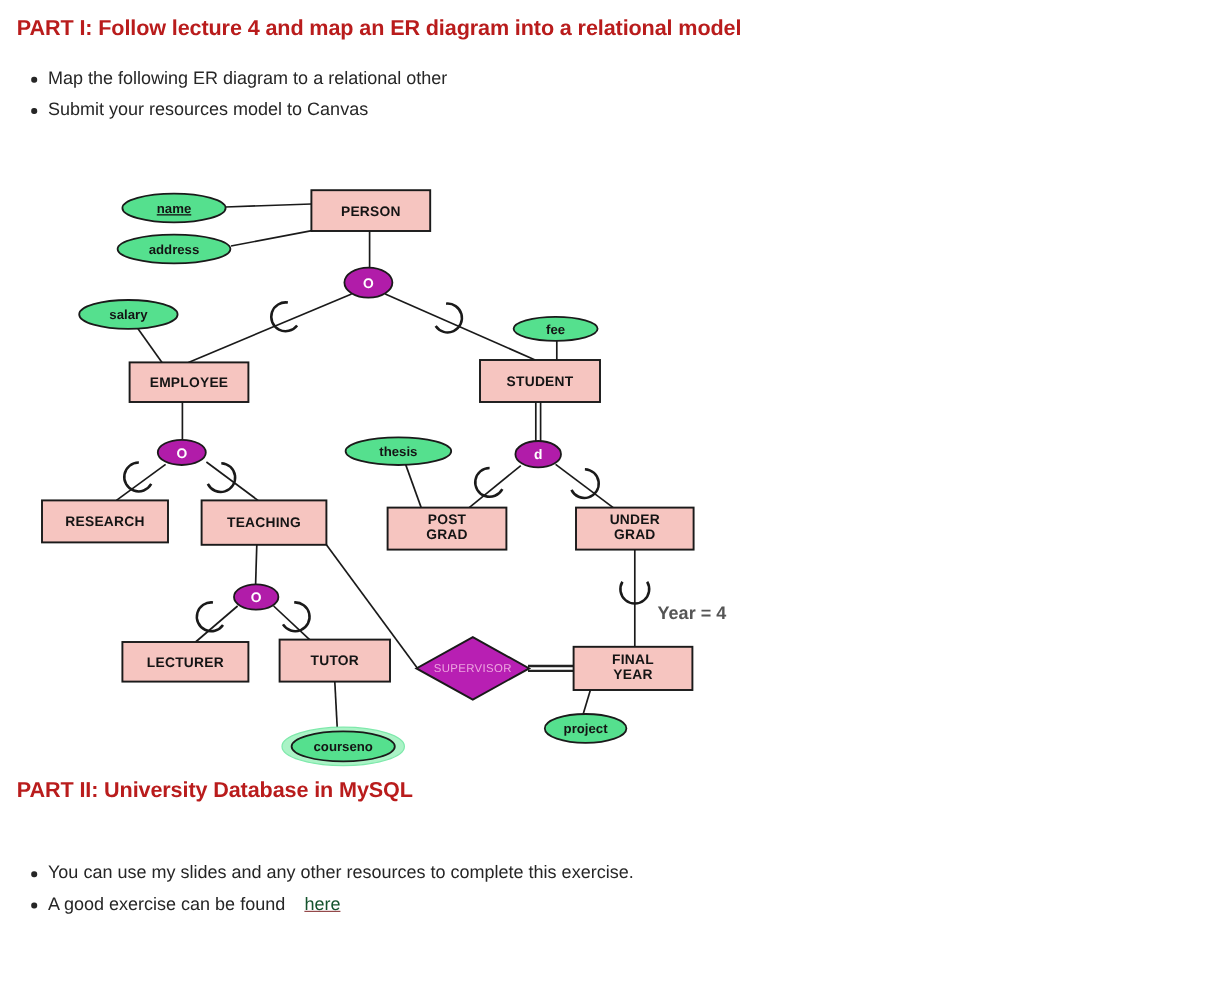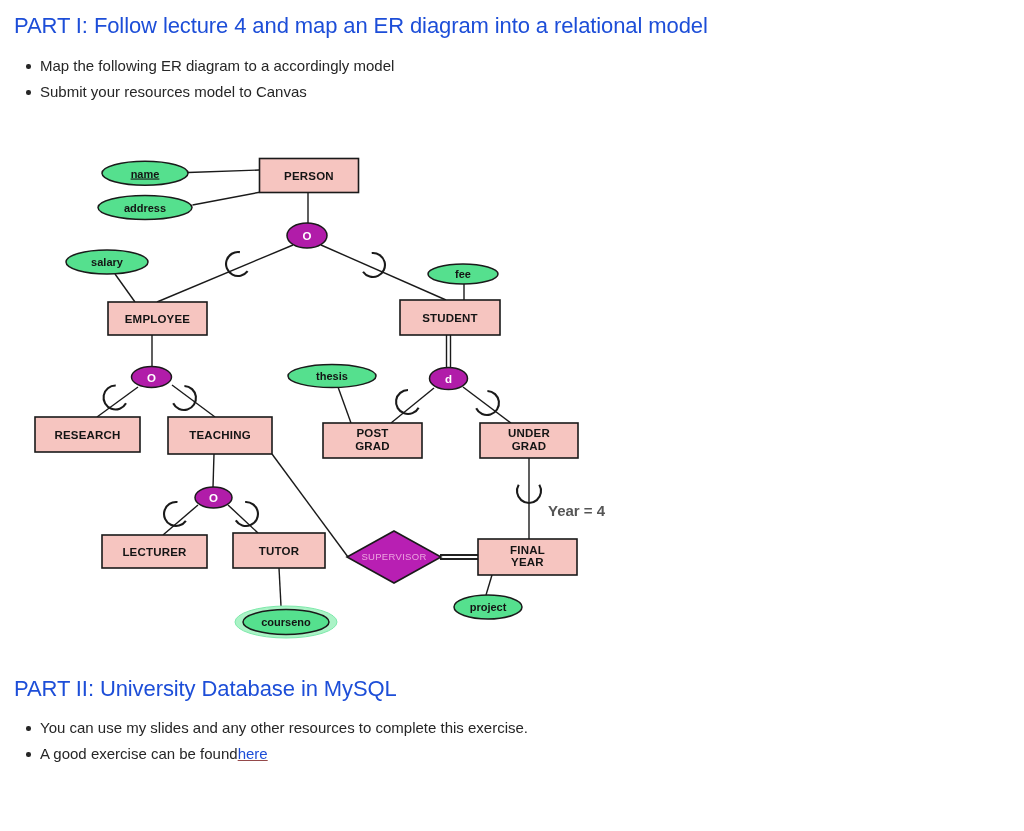--- a/index.html
+++ b/index.html
@@ -1,26 +1,26 @@
 <!DOCTYPE html>
 <html><head>
 <meta charset="utf-8">
 <style>
   html,body{margin:0;padding:0}
   body{width:1024px;height:831px;background:#ffffff;position:relative;overflow:hidden;
        font-family:"Liberation Sans",sans-serif;color:#252525}
-  .h{position:absolute;left:14px;font-size:22px;font-weight:400;color:#1d4ed8;letter-spacing:-.1px;margin:0}
+  .h{position:absolute;left:14px;font-size:18px;font-weight:700;color:#b91c1c;letter-spacing:-.1px;margin:0}
   #h-part1{top:13px}
-  #h-part2{top:676px}
+  #h-part2{top:648px}
   .blist{position:absolute;left:14px;margin:0;padding:0;list-style:none}
   #list-part1{top:53px}
   #list-part2{top:715px}
   .blist li{position:relative;padding-left:26px;font-size:15px;line-height:26px;color:#262626;white-space:nowrap}
   .blist li::before{content:"";position:absolute;left:12px;top:11px;width:4.5px;height:4.5px;border-radius:50%;background:#262626}
-  a.doclink{color:#1d4ed8;text-decoration:underline;text-decoration-color:#94494a;margin-left:0;cursor:pointer}
+  a.doclink{color:#14532d;text-decoration:underline;text-decoration-color:#94494a;margin-left:16px;cursor:pointer}
   #er-diagram{position:absolute;top:148px;left:0}
   
   .wire{stroke:#1a1a1a;stroke-width:1.4;fill:none}
   .dbl{stroke:#222222;stroke-width:1.9;fill:none}
   .arc{stroke:#1a1a1a;stroke-width:2.1;fill:none}
   .ent{fill:#f6c5c0;stroke:#1a1a1a;stroke-width:1.6}
   .att{fill:#55e08e;stroke:#1a1a1a;stroke-width:1.5}
   .glow{fill:#aaf3c6;stroke:#7ee9ab;stroke-width:1}
   .cat{fill:#b11ca9;stroke:#1a1a1a;stroke-width:1.5}
   .dia{fill:#b81fb3;stroke:#1a1a1a;stroke-width:1.6}
@@ -31,21 +31,21 @@
   .catL{font-size:11.5px;font-weight:700;fill:#ffffff;text-anchor:middle}
   .relL{font-size:9.5px;fill:#eda4e0;text-anchor:middle;letter-spacing:.3px}
   .annL{font-size:15px;font-weight:700;fill:#555555}
 </style>
 </head>
 <body>
 
 <h1 class="h" id="h-part1">PART I: Follow lecture 4 and map an ER diagram into a relational model</h1>
 
 <ul class="blist" id="list-part1">
-  <li>Map the following ER diagram to a accordingly model</li>
+  <li>Map the following ER diagram to a relational other</li>
   <li>Submit your resources model to Canvas</li>
 </ul>
 
 <svg id="er-diagram" width="660" height="502" viewBox="0 0 660 502">
 
   <g>
     <line class="wire" x1="188" y1="24.5" x2="259.5" y2="22"></line>
     <line class="wire" x1="192.5" y1="57" x2="261" y2="44"></line>
     <line class="wire" x1="308" y1="44.5" x2="308" y2="75.5"></line>
     <line class="wire" x1="293" y1="97" x2="157" y2="154"></line>

